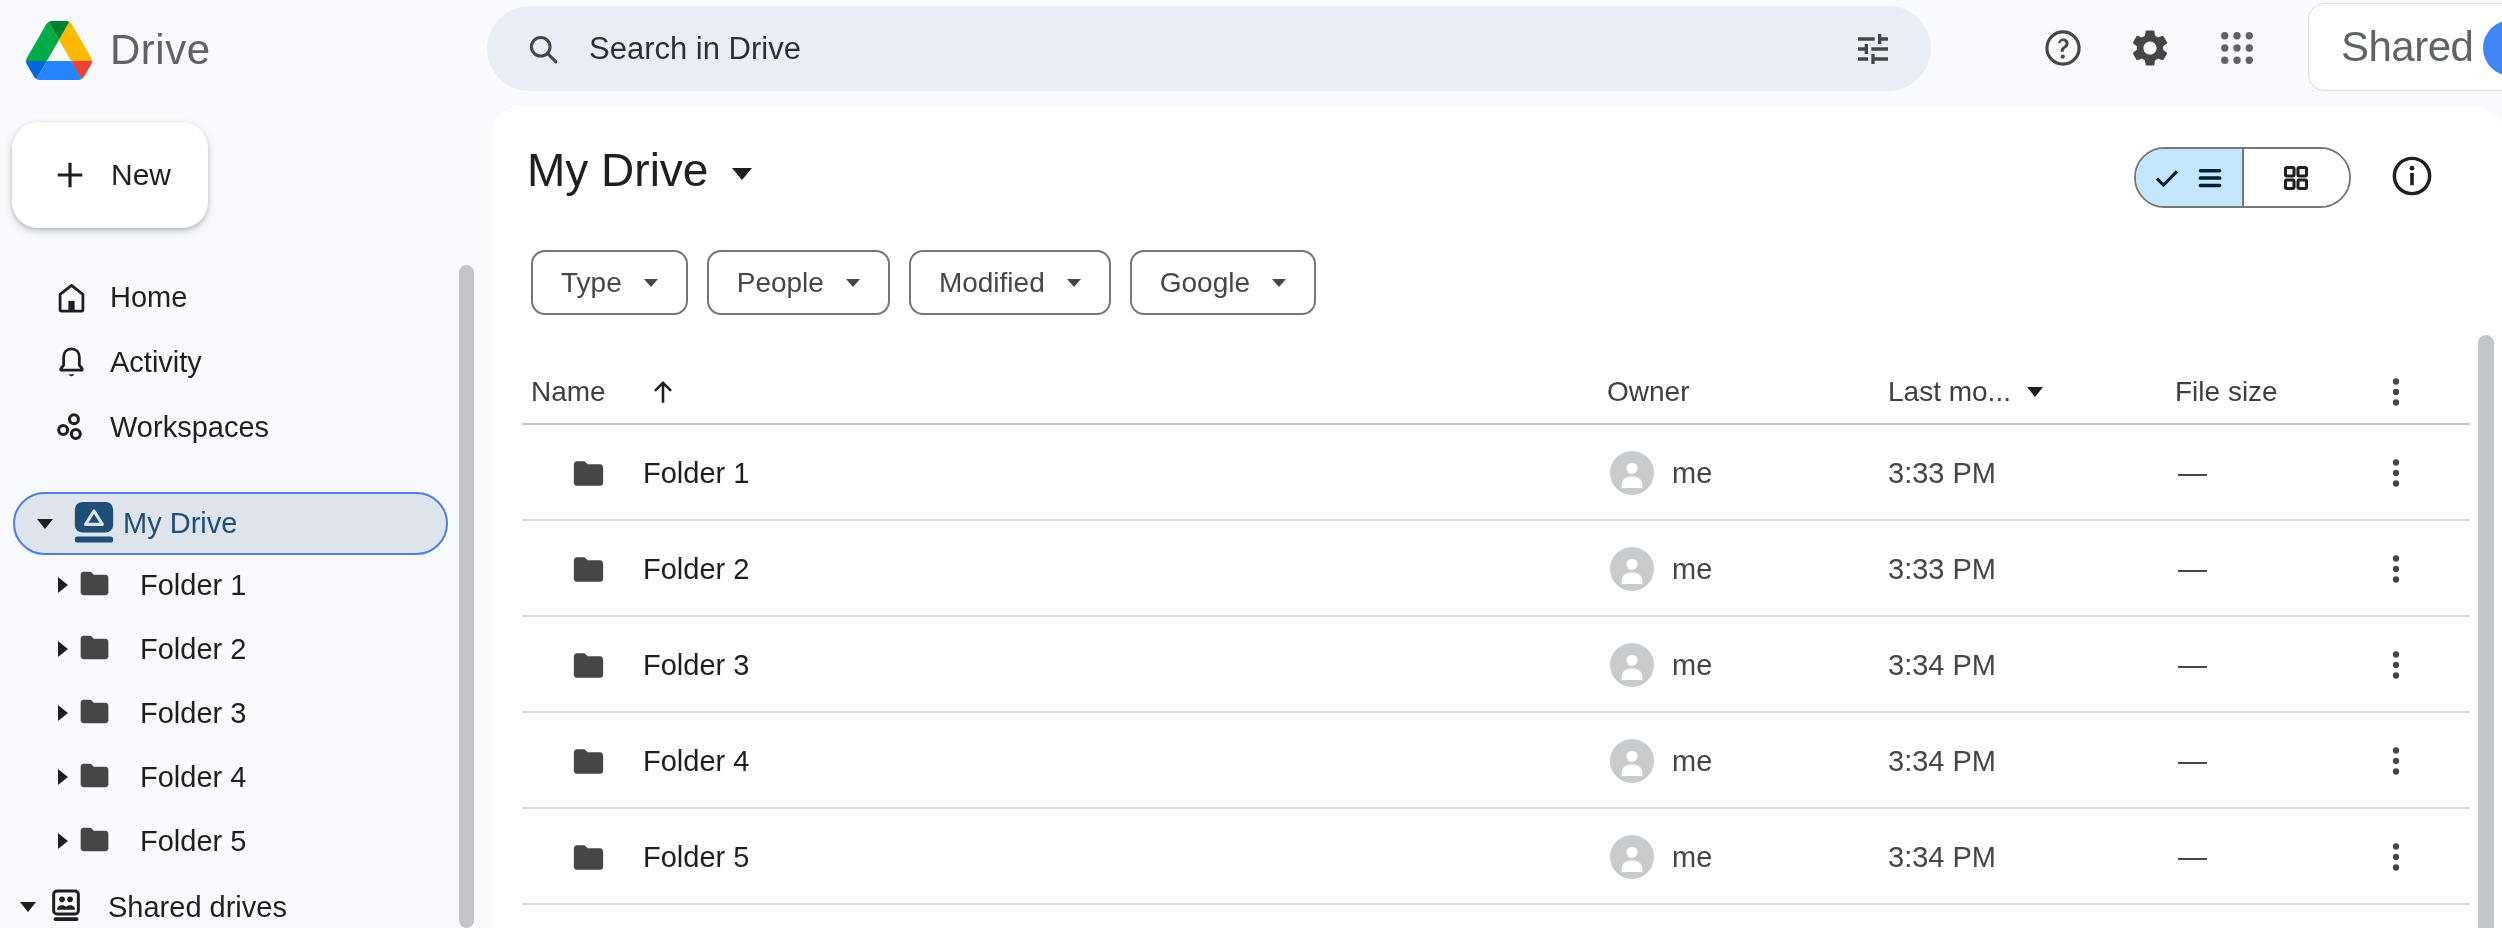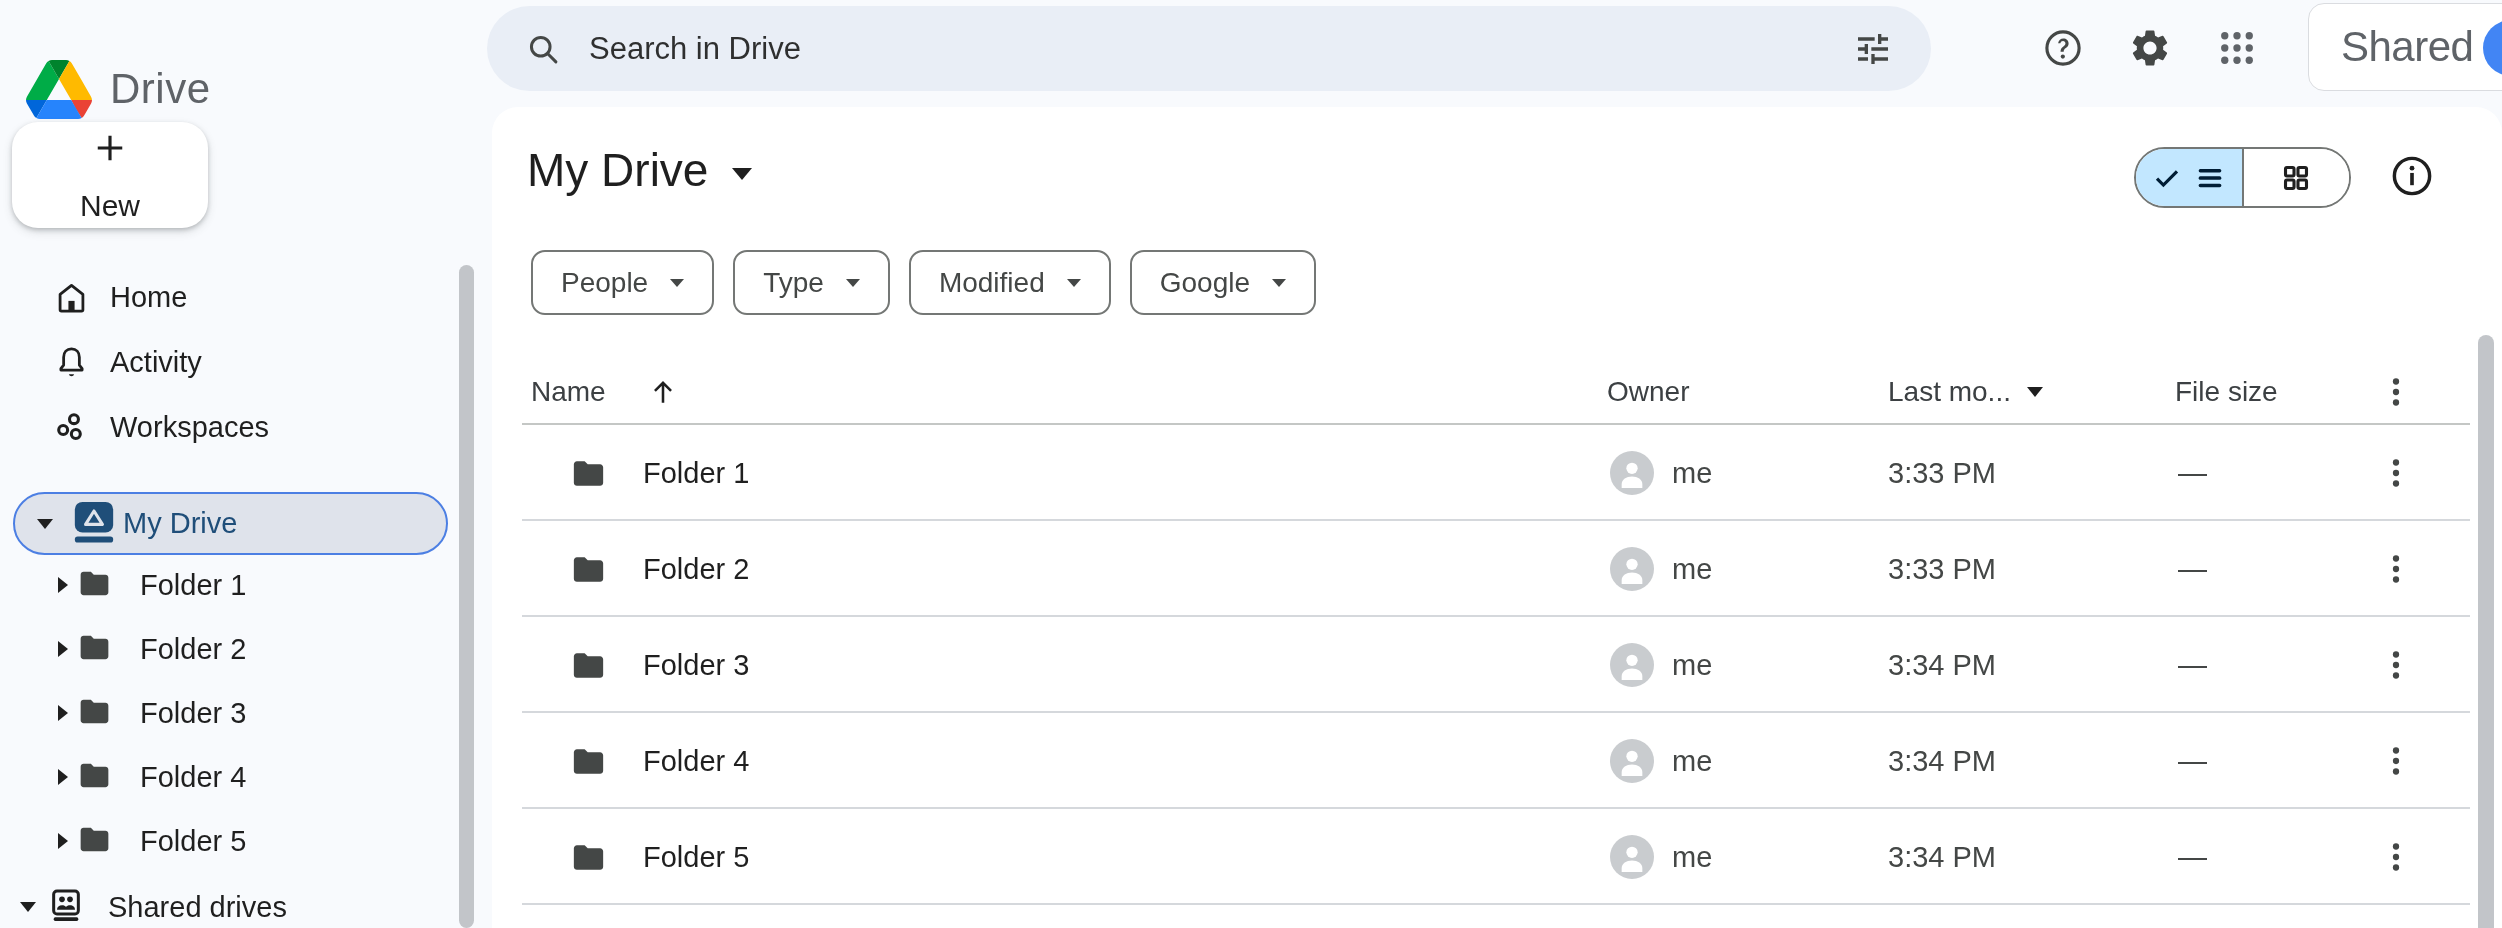--- a/index.html
+++ b/index.html
@@ -2,39 +2,39 @@
 <html><head>
 <meta charset="utf-8">
 <style>
   * { margin:0; padding:0; box-sizing:border-box; }
   html,body { width:2502px; height:928px; overflow:hidden; }
   body { font-family:"Liberation Sans", sans-serif; background:#F8FAFD; color:#1F1F1F; }
   .screen { position:relative; width:2502px; height:928px; background:#F8FAFD; overflow:hidden; }
 
   
   .topbar { position:absolute; left:0; top:0; width:100%; height:100px; }
-  .logo { position:absolute; left:26px; top:0; height:100px; display:flex; align-items:center; gap:18px;margin-top:39px; }
+  .logo { position:absolute; left:26px; top:0; height:100px; display:flex; align-items:center; gap:18px; }
   .logo-word { font-size:42px; color:#5F6368; letter-spacing:.5px; }
   .searchbar { position:absolute; left:487px; top:6px; width:1444px; height:85px; background:#E9EEF6;
                border-radius:43px; display:flex; align-items:center; padding:0 38px; }
   .searchbar input { flex:1; border:none; outline:none; background:transparent; font-family:inherit;
                      font-size:31px; color:#1F1F1F; margin-left:28px; }
   .searchbar input::placeholder { color:#1F1F1F; opacity:.92; }
   .top-icons { position:absolute; left:2042px; top:0; height:96px; display:flex; align-items:center; gap:44px; }
   .icon-btn { display:flex; align-items:center; justify-content:center; cursor:pointer; }
   .google-card { position:absolute; left:2308px; top:3px; width:240px; height:88px; background:#fff;
                  border:1px solid #DADCE0; border-radius:16px; display:flex; align-items:center; padding-left:32px; }
   .google-word { font-size:42px; font-weight:500; color:#5F6368; letter-spacing:-.5px; }
   .google-dot { position:absolute; left:174px; top:16px; width:56px; height:56px; border-radius:50%; background:#4285F4; }
 
   
   .sidebar { position:absolute; left:0; top:100px; width:490px; height:828px; }
   .new-btn { position:absolute; left:12px; top:22px; width:196px; height:106px; background:#fff; border-radius:26px;
              box-shadow:0 2px 4px rgba(60,64,67,.25), 0 4px 10px rgba(60,64,67,.15);
-             display:flex; align-items:center; justify-content:center; gap:20px; cursor:pointer;flex-direction:column; }
+             display:flex; align-items:center; justify-content:center; gap:20px; cursor:pointer; }
   .new-btn span { font-size:30px; font-weight:500; color:#1F1F1F; }
   .side-row { position:absolute; left:0; width:455px; height:64px; display:flex; align-items:center; cursor:pointer; }
   .side-row .nav-ic { position:absolute; left:52px; width:38px; display:flex; justify-content:center; }
   .side-row .nav-label { position:absolute; left:110px; font-size:29px; color:#1F1F1F; }
   .mydrive-pill { position:absolute; left:13px; top:392px; width:435px; height:63px; background:#DFE3EB;
                   border:2.5px solid #4C7FE3; border-radius:32px; display:flex; align-items:center; cursor:pointer; }
   .mydrive-pill .tri-down { position:absolute; left:22px; }
   .mydrive-pill .md-ic { position:absolute; left:56px; }
   .mydrive-pill .md-label { position:absolute; left:108px; font-size:29px; font-weight:500; color:#1F4E79; }
   .folder-row { position:absolute; left:0; width:455px; height:64px; display:flex; align-items:center; cursor:pointer; }
@@ -295,25 +295,25 @@
     <div class="info-btn">
       <svg width="46" height="46" viewBox="0 0 24 24">
         <circle cx="12" cy="12" r="9.2" fill="none" stroke="#1F1F1F" stroke-width="1.8"></circle>
         <circle cx="12" cy="7.9" r="1.25" fill="#1F1F1F"></circle>
         <rect x="11.05" y="10.4" width="1.9" height="6.4" fill="#1F1F1F"></rect>
       </svg>
     </div>
 
     <div class="chips">
       <div class="chip">
+        <span>Type</span>
+        <i class="tri-down sm"></i>
+      </div>
+      <div class="chip">
         <span>People</span>
-        <i class="tri-down sm"></i>
-      </div>
-      <div class="chip">
-        <span>Type</span>
         <i class="tri-down sm"></i>
       </div>
       <div class="chip">
         <span>Modified</span>
         <i class="tri-down sm"></i>
       </div>
       <div class="chip">
         <span>Google</span>
         <i class="tri-down sm"></i>
       </div>

